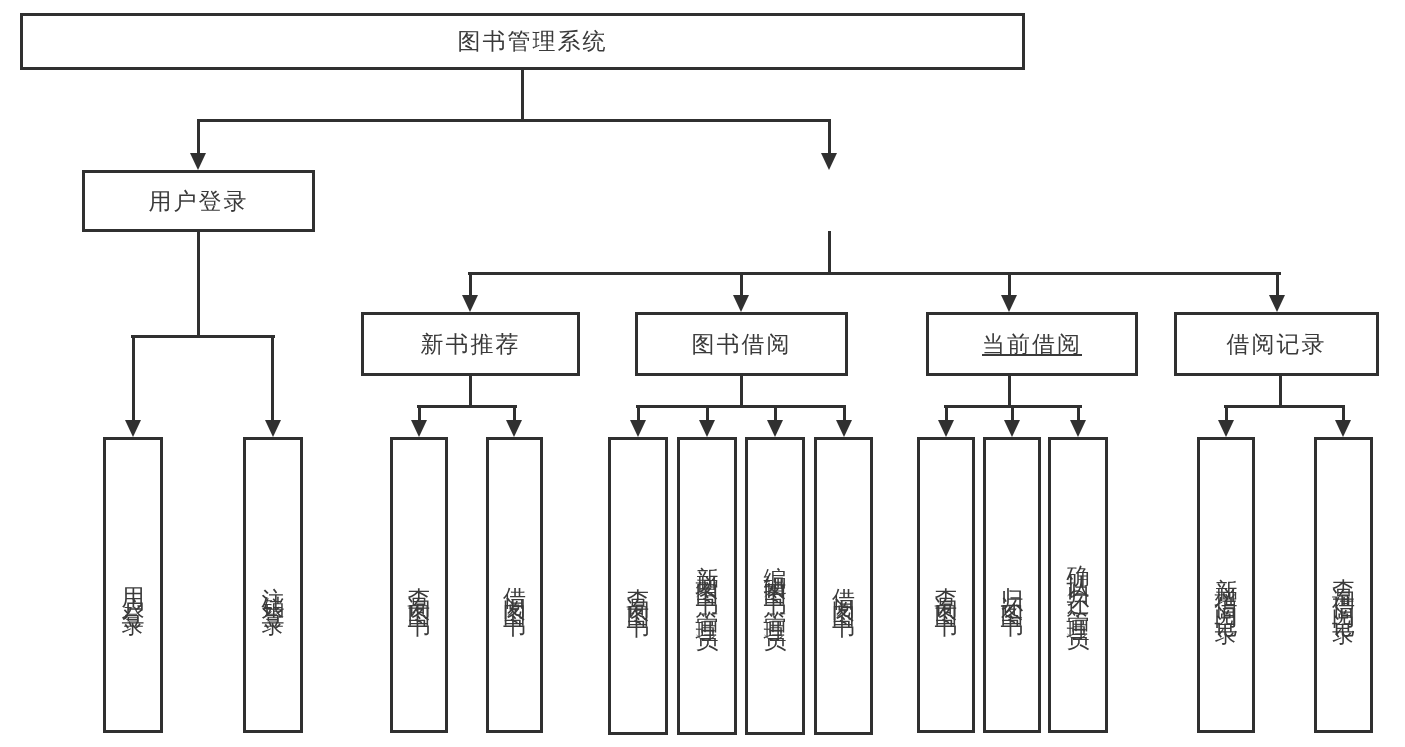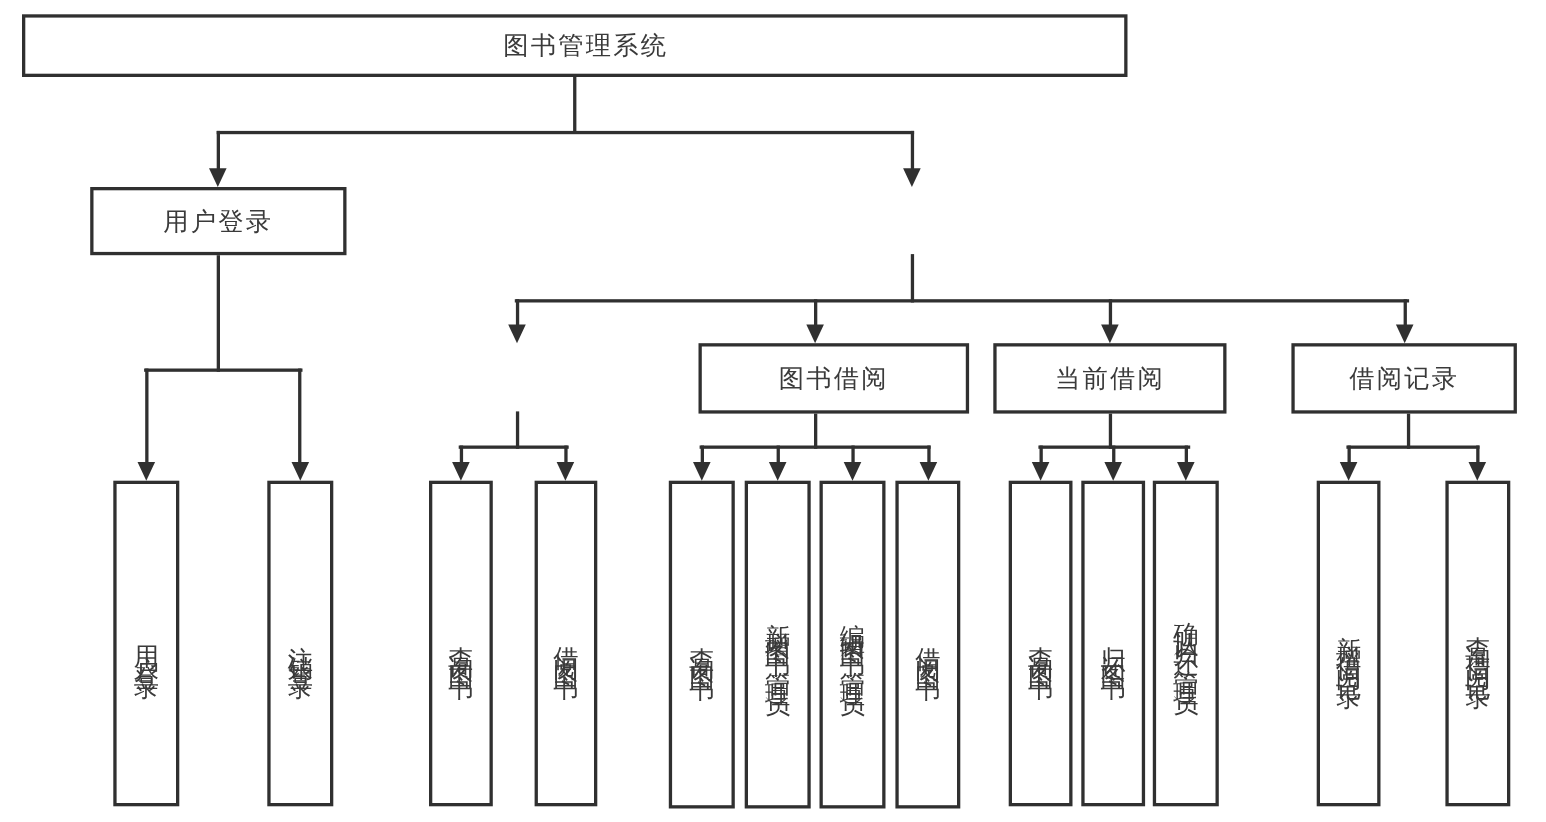--- a/index.html
+++ b/index.html
@@ -95,22 +95,23 @@
   <div class="hline" style="left:468px; top:272px; width:813px;"></div>
   <div class="vline" style="left:469px; top:272px; height:26px;"></div>
   <div class="arrowhead" style="left:462px; top:295px;"></div>
   <div class="vline" style="left:740px; top:272px; height:26px;"></div>
   <div class="arrowhead" style="left:733px; top:295px;"></div>
   <div class="vline" style="left:1008px; top:272px; height:26px;"></div>
   <div class="arrowhead" style="left:1001px; top:295px;"></div>
   <div class="vline" style="left:1276px; top:272px; height:26px;"></div>
   <div class="arrowhead" style="left:1269px; top:295px;"></div>
 
-  <div class="node" style="left:635px; top:312px; width:246px; height:64px;">图书借阅</div>
-  <div class="node" style="left:903px; top:312px; width:212px; height:64px;">当前借阅</div>
+  <div class="node" style="left:361px; top:312px; width:219px; height:64px;">新书推荐</div>
+  <div class="node" style="left:635px; top:312px; width:213px; height:64px;">图书借阅</div>
+  <div class="node" style="left:926px; top:312px; width:212px; height:64px;text-decoration:underline;">当前借阅</div>
   <div class="node" style="left:1174px; top:312px; width:205px; height:64px;">借阅记录</div>
 
   <div class="vline" style="left:469px; top:374px; height:34px;"></div>
   <div class="hline" style="left:417px; top:405px; width:100px;"></div>
   <div class="vline" style="left:418px; top:405px; height:18px;"></div>
   <div class="arrowhead" style="left:411px; top:420px;"></div>
   <div class="vline" style="left:513px; top:405px; height:18px;"></div>
   <div class="arrowhead" style="left:506px; top:420px;"></div>
 
   <div class="vline" style="left:740px; top:374px; height:34px;"></div>

